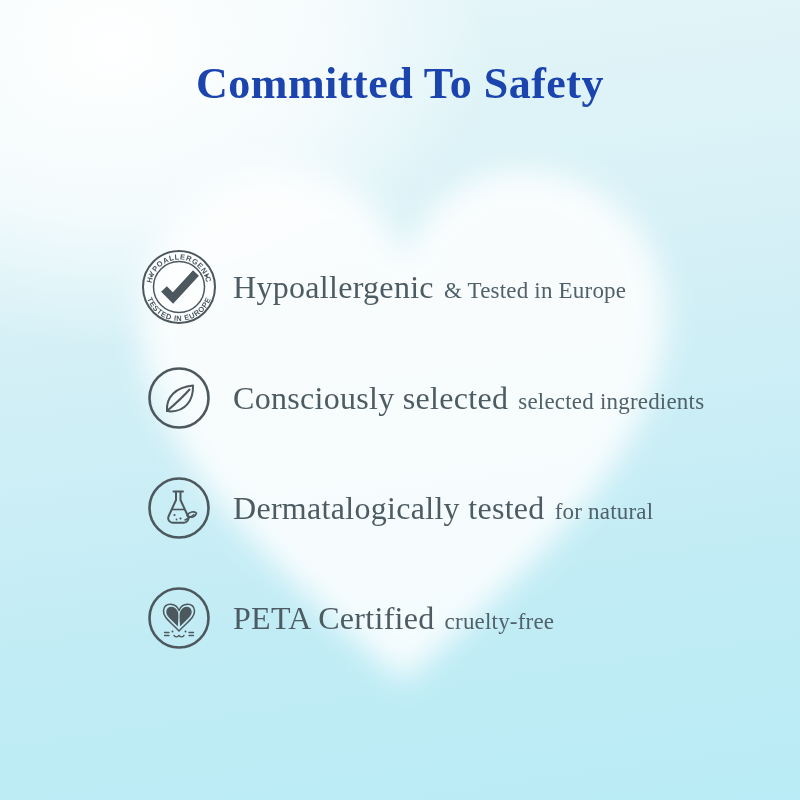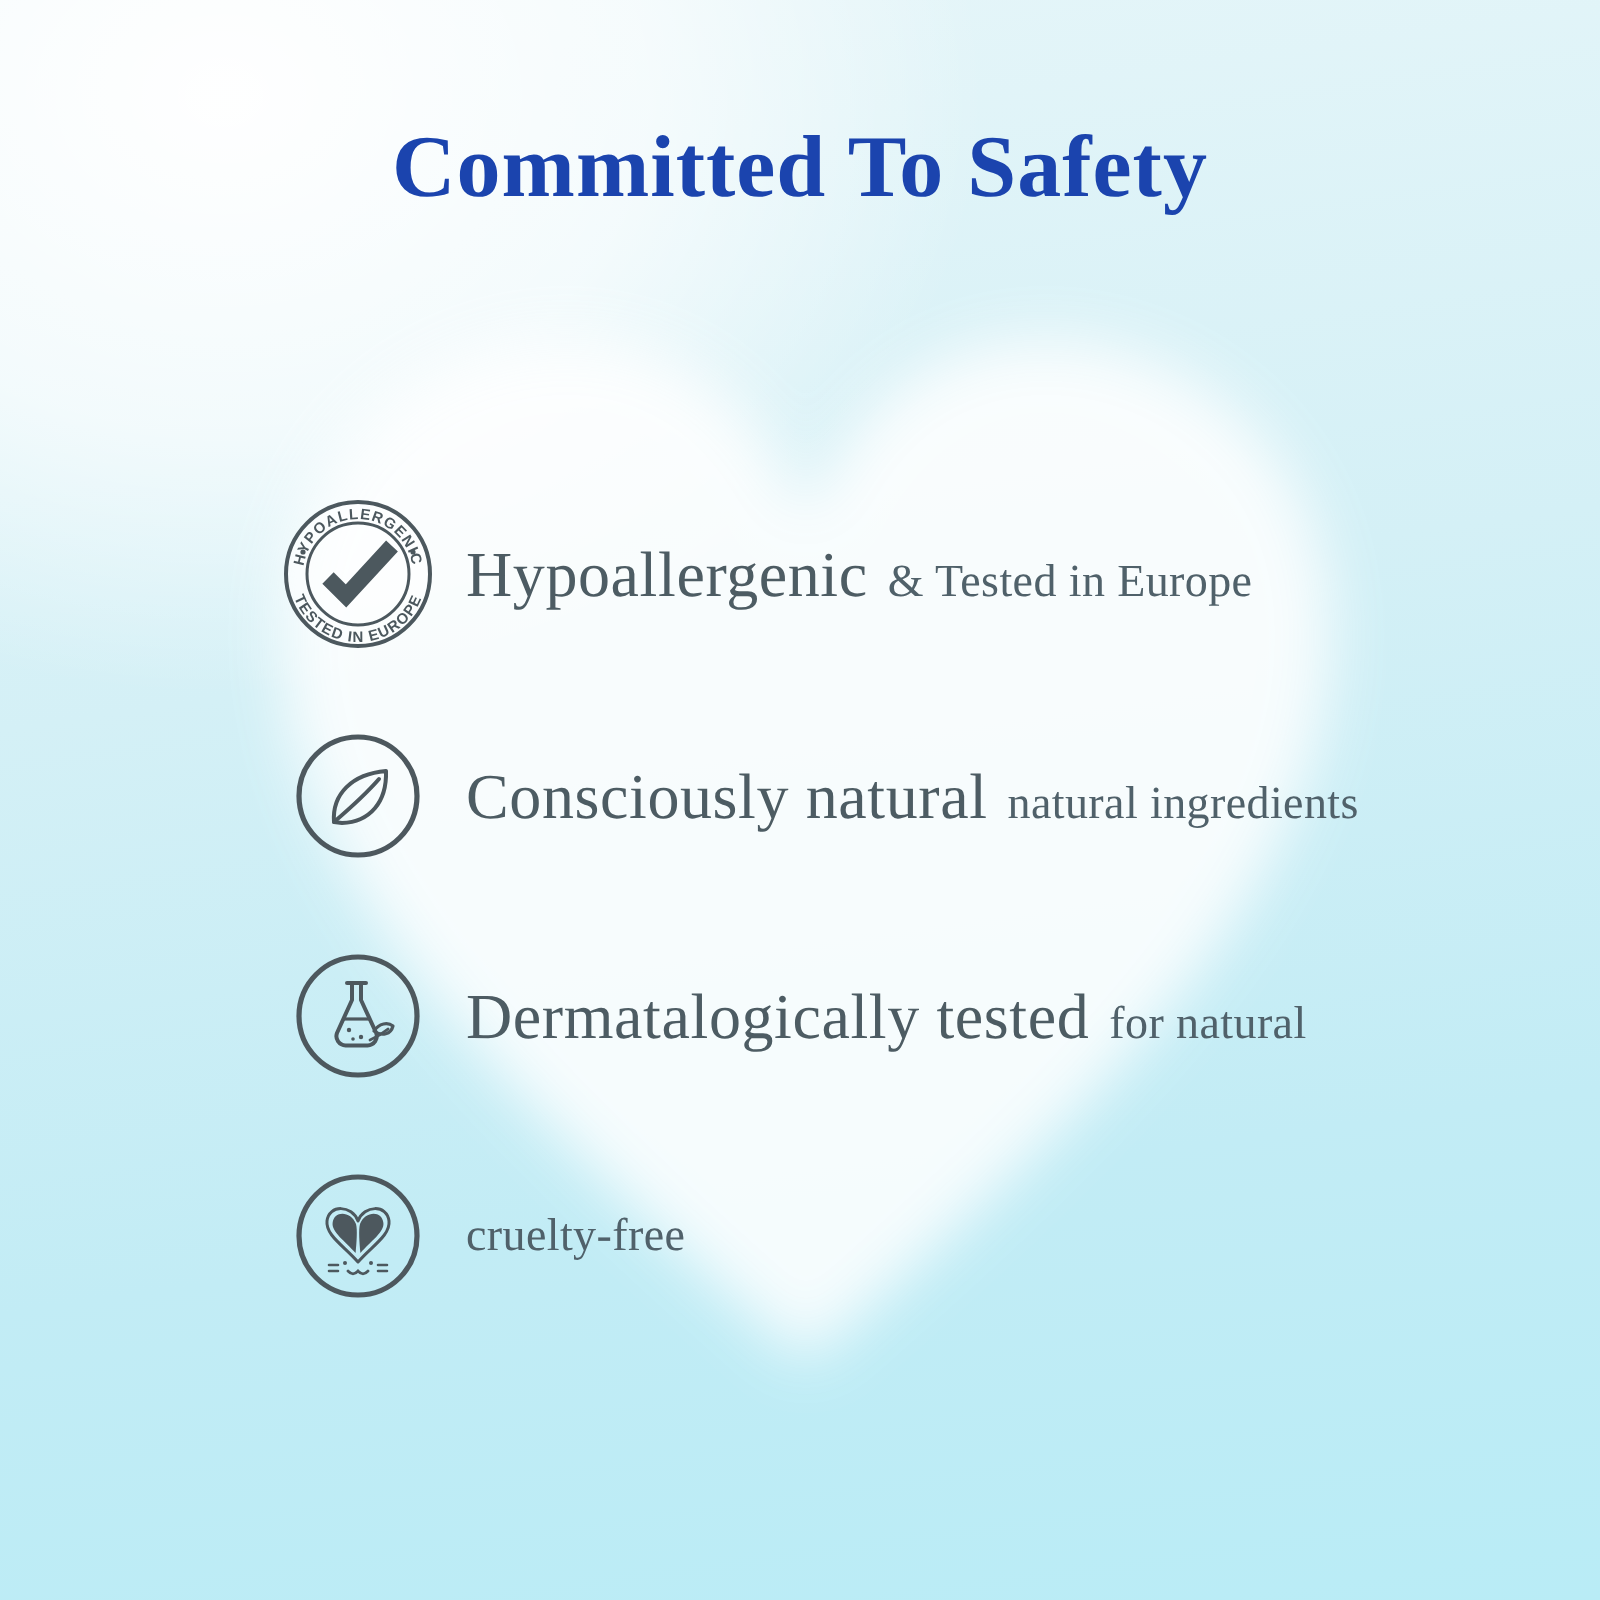--- a/index.html
+++ b/index.html
@@ -91,22 +91,22 @@
 
   <div class="feature-row row-2">
     <div class="icon-wrap">
       <svg width="64" height="64" viewBox="0 0 64 64" aria-hidden="true">
         <circle cx="32" cy="32" r="29.5" fill="none" stroke="#4d585e" stroke-width="2.6"></circle>
         <path d="M20 45 C19 31 29 21 46 19.5 C46.5 35 38 45 24 45.5 Z" fill="none" stroke="#4d585e" stroke-width="2" stroke-linejoin="round"></path>
         <path d="M20 45 C27 39 36 31 42.5 23.5" fill="none" stroke="#4d585e" stroke-width="2" stroke-linecap="round"></path>
       </svg>
     </div>
     <div class="feature-text">
-      <span class="feature-title">Consciously natural</span>
-      <span class="feature-sub">natural ingredients</span>
+      <span class="feature-title">Consciously selected</span>
+      <span class="feature-sub">selected ingredients</span>
     </div>
   </div>
 
   <div class="feature-row row-3">
     <div class="icon-wrap">
       <svg width="64" height="64" viewBox="0 0 64 64" aria-hidden="true">
         <circle cx="32" cy="32" r="29.5" fill="none" stroke="#4d585e" stroke-width="2.6"></circle>
         <path d="M26.5 15.5 h9.5" stroke="#4d585e" stroke-width="2" stroke-linecap="round" fill="none"></path>
         <path d="M29 16 v8 L21.5 40.5 a4.6 4.6 0 0 0 4.3 6.2 h11 a4.6 4.6 0 0 0 4.3 -6.2 L33.5 24 v-8" fill="none" stroke="#4d585e" stroke-width="2" stroke-linejoin="round"></path>
         <path d="M24.5 33.5 h13.5" stroke="#4d585e" stroke-width="1.6" fill="none"></path>
@@ -134,17 +134,18 @@
         <path d="M33 26 C35.5 19.5 44 19 44.7 25.5 C45.2 30 38.5 34.5 33.2 40.5 C32.7 35 32.2 29 33 26 Z" fill="#4d585e"></path>
 
         <circle cx="25.5" cy="45.5" r="1" fill="#4d585e"></circle>
         <circle cx="38.5" cy="45.5" r="1" fill="#4d585e"></circle>
         <path d="M27 49.5 q2.5 2.8 5 0 q2.5 2.8 5 0" fill="none" stroke="#4d585e" stroke-width="1.4" stroke-linecap="round"></path>
         <path d="M17.5 46.5 h4.5 M17.5 49.5 h4.5" stroke="#4d585e" stroke-width="1.3" stroke-linecap="round"></path>
         <path d="M42 46.5 h4.5 M42 49.5 h4.5" stroke="#4d585e" stroke-width="1.3" stroke-linecap="round"></path>
       </svg>
     </div>
     <div class="feature-text">
+      <span class="feature-title">PETA Certified</span>
       <span class="feature-sub">cruelty-free</span>
     </div>
   </div>
 
 </div>
 
 </body></html>

